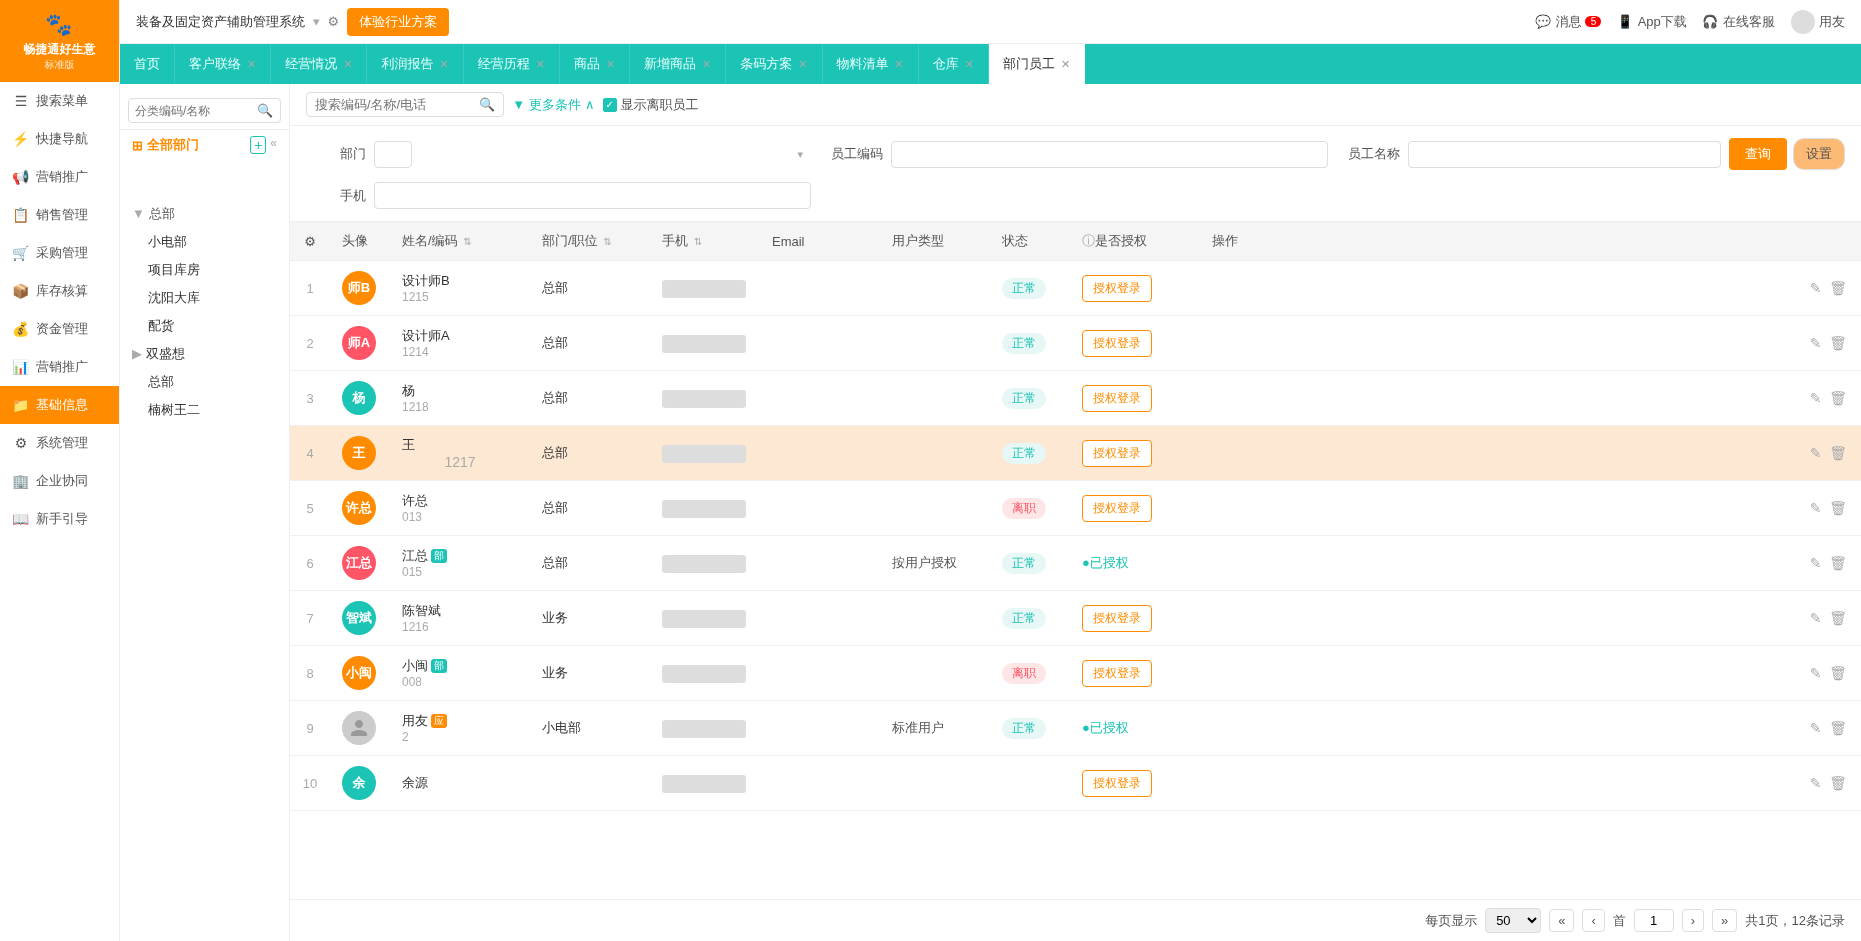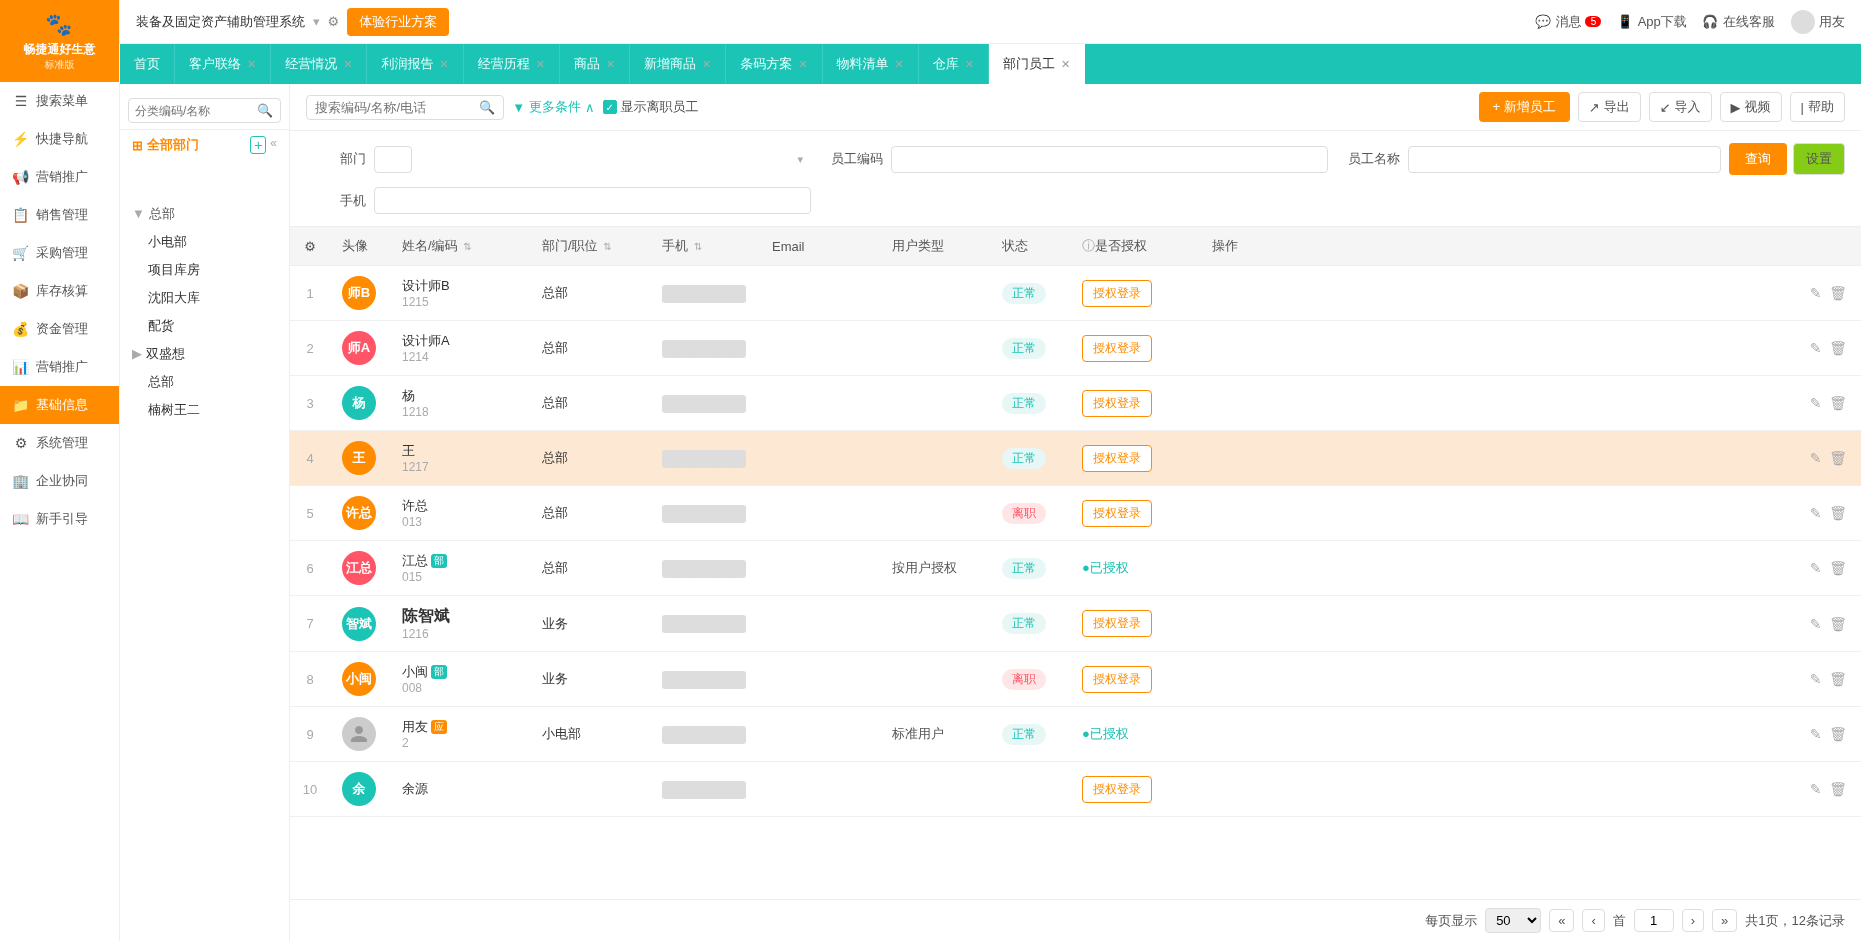--- a/index.html
+++ b/index.html
@@ -60,21 +60,21 @@
     
     .filter-form { background: #fff; padding: 12px 16px; border-bottom: 1px solid #eee; display: grid; grid-template-columns: 1fr 1fr 1fr; gap: 12px; align-items: center; }
     .form-row { display: flex; align-items: center; gap: 8px; }
     .form-label { color: #555; font-size: 13px; white-space: nowrap; min-width: 60px; text-align: right; }
     .form-select { border: 1px solid #ddd; border-radius: 4px; padding: 5px 28px 5px 8px; font-size: 13px; background: #fff; flex: 1; appearance: none; cursor: pointer; color: #555; position: relative; }
     .form-input { border: 1px solid #ddd; border-radius: 4px; padding: 5px 8px; font-size: 13px; flex: 1; outline: none; color: #555; }
     .select-wrapper { flex: 1; position: relative; }
     .select-wrapper::after { content: '▾'; position: absolute; right: 8px; top: 50%; transform: translateY(-50%); color: #aaa; font-size: 11px; pointer-events: none; }
     .form-actions { display: flex; gap: 6px; justify-content: flex-end; }
     .query-btn { background: #ff8c00; color: #fff; border: none; border-radius: 4px; padding: 6px 16px; cursor: pointer; font-size: 13px; }
-    .reset-btn { background: #84cc16; color: #555; border: 1px solid #ddd; border-radius: 4px; padding: 6px 12px; cursor: pointer; font-size: 13px; }
+    .reset-btn { background: #fdba74; color: #555; border: 1px solid #ddd; border-radius: 11px; padding: 6px 12px; cursor: pointer; font-size: 13px; }
 
     
     .table-wrapper { flex: 1; overflow: auto; background: #fff; }
     table { width: 100%; border-collapse: collapse; font-size: 13px; }
     thead tr { background: #f5f5f5; }
     thead th { padding: 10px 12px; text-align: left; color: #555; font-weight: normal; border-bottom: 1px solid #eee; white-space: nowrap; font-size: 13px; }
     tbody tr { border-bottom: 1px solid #f0f0f0; }
     tbody tr.highlighted { background: #fde8d4; }
     tbody td { padding: 10px 12px; color: #333; vertical-align: middle; }
     .avatar { width: 34px; height: 34px; border-radius: 50%; display: flex; align-items: center; justify-content: center; color: #fff; font-size: 13px; font-weight: bold; }
@@ -275,39 +275,20 @@
           <span style="color:#aaa;cursor:pointer;">🔍</span>
         </div>
         <div class="filter-btn">
           <span>▼</span>
           <span>更多条件</span>
           <span>∧</span>
         </div>
         <div class="show-archived">
           <div class="checkbox">✓</div>
           <span>显示离职员工</span>
-        </div>
-        <div class="toolbar-right">
-          <button class="add-btn">+ 新增员工</button>
-          <div class="action-btn">
-            <span>↗</span>
-            <span>导出</span>
-          </div>
-          <div class="action-btn">
-            <span>↙</span>
-            <span>导入</span>
-          </div>
-          <div class="action-btn">
-            <span>▶</span>
-            <span>视频</span>
-          </div>
-          <div class="action-btn">
-            <span>|</span>
-            <span>帮助</span>
-          </div>
         </div>
       </div>
 
       <div class="filter-form">
         <div class="form-row">
           <label class="form-label">部门</label>
           <div class="select-wrapper">
             <select class="form-select">
               <option value=""></option>
             </select>
@@ -427,21 +408,21 @@
   </tr>
               <tr class="highlighted">
     <td style="text-align:center;color:#aaa;">4</td>
     <td>
                   <div class="avatar" style="background:#ff8c00;">王</div>
                 </td>
     <td>
       <div style="font-size:13px;display:flex;align-items:center;">
         王
       </div>
-      <div style="color:#aaa;font-size:12px;">1217</div>
+      <div style="color:#aaa;font-size:14px;text-align:center;">1217</div>
     </td>
     <td>总部</td>
     <td><span style="background:#ddd;color:#ddd;border-radius:3px;font-size:12px;padding:2px 8px;user-select:none;">████████</span></td>
     <td></td>
     <td style="color:#555;font-size:13px;"></td>
     <td><span class="status-badge status-normal">正常</span></td>
     <td><button class="auth-btn">授权登录</button></td>
     <td style="text-align:right;">
       <button class="op-btn" title="编辑">✎</button>
       <button class="op-btn" title="删除">🗑</button>
@@ -492,21 +473,21 @@
       <button class="op-btn" title="编辑">✎</button>
       <button class="op-btn" title="删除">🗑</button>
     </td>
   </tr>
               <tr>
     <td style="text-align:center;color:#aaa;">7</td>
     <td>
                   <div class="avatar" style="background:#1bc4b4;">智斌</div>
                 </td>
     <td>
-      <div style="font-size:16px;display:flex;align-items:center;font-weight:bold;">
+      <div style="font-size:13px;display:flex;align-items:center;">
         陈智斌
       </div>
       <div style="color:#aaa;font-size:12px;">1216</div>
     </td>
     <td>业务</td>
     <td><span style="background:#ddd;color:#ddd;border-radius:3px;font-size:12px;padding:2px 8px;user-select:none;">████████</span></td>
     <td></td>
     <td style="color:#555;font-size:13px;"></td>
     <td><span class="status-badge status-normal">正常</span></td>
     <td><button class="auth-btn">授权登录</button></td>

